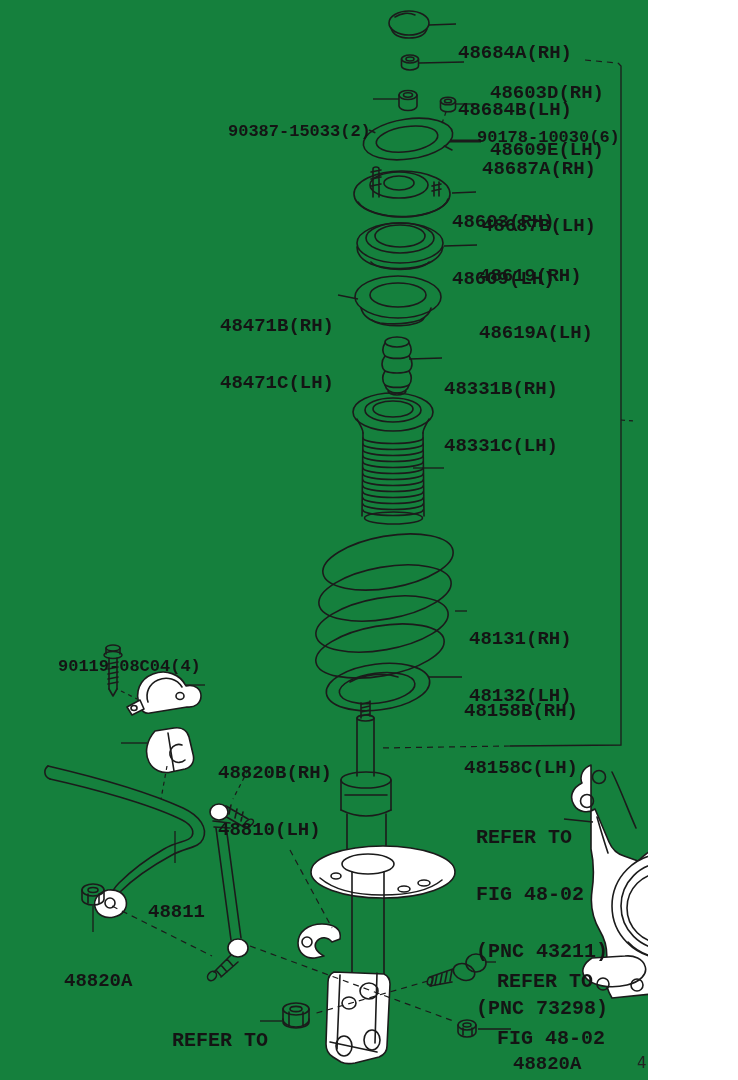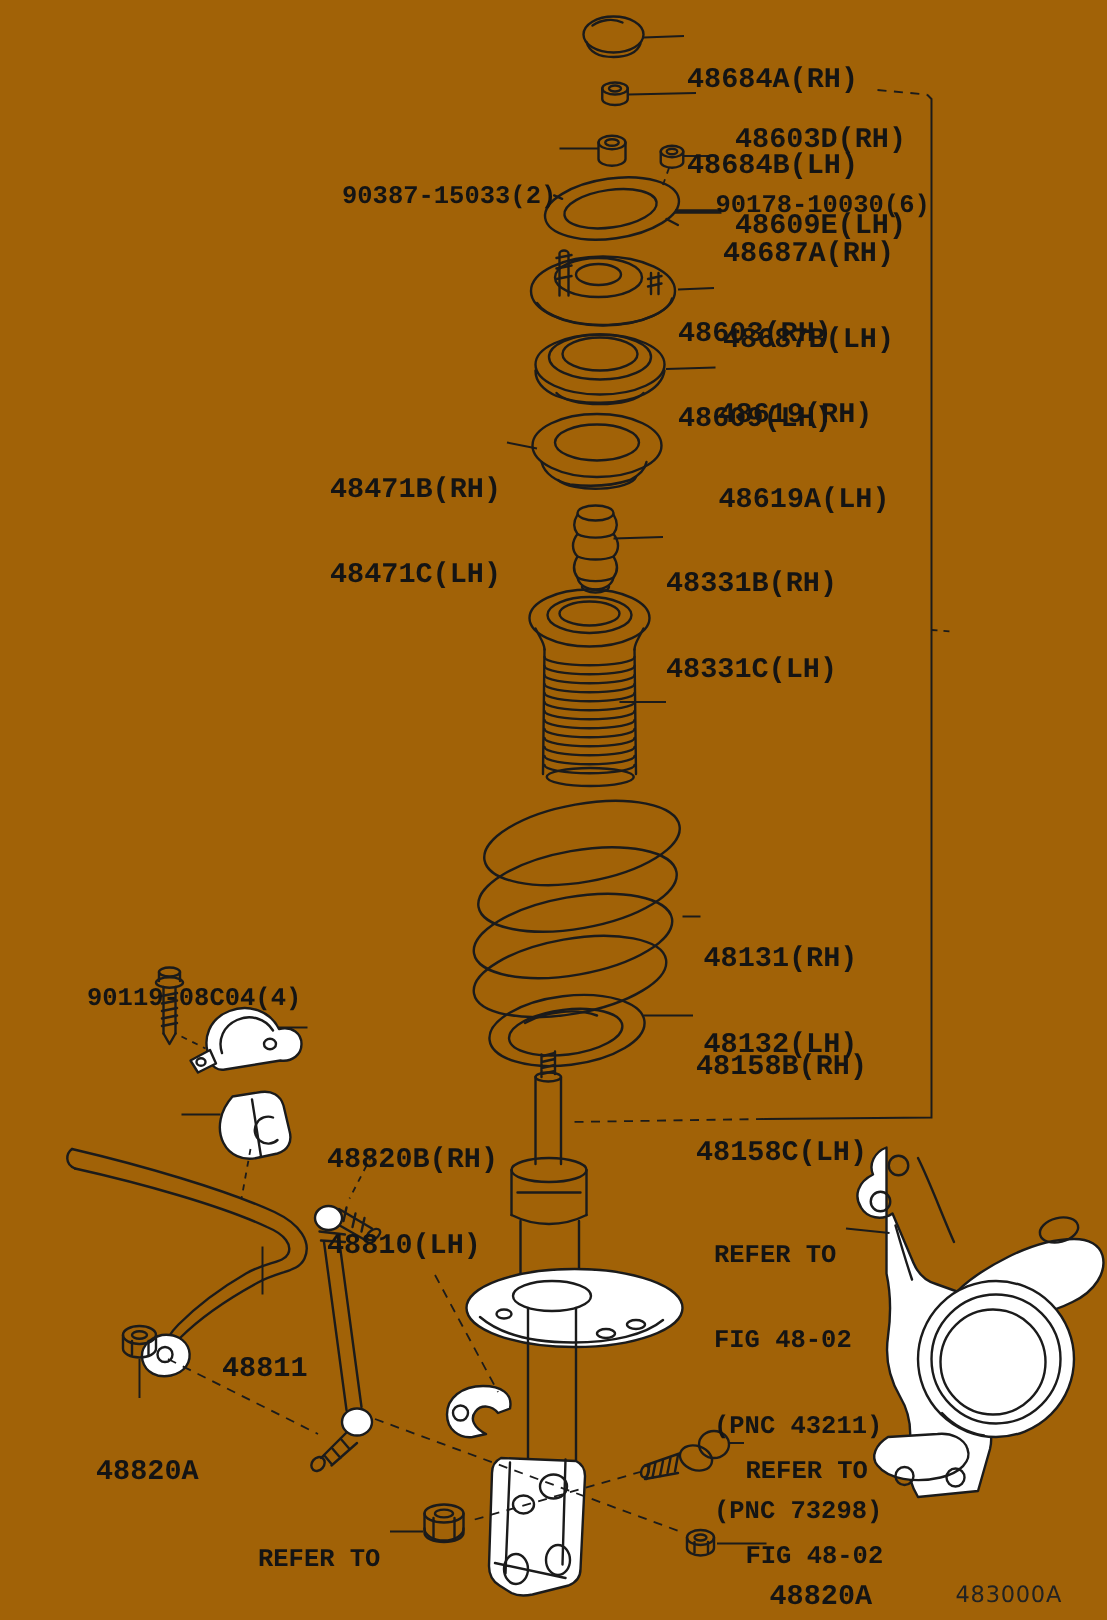--- a/index.html
+++ b/index.html
@@ -1,26 +1,26 @@
 <!DOCTYPE html>
 <html><head>
 <meta charset="utf-8">
 <style>
   html,body{margin:0;padding:0;background:#fff}
   .stage{
-    position:relative;width:738px;height:1080px;background:#a16207;
+    position:relative;width:648px;height:1080px;background:#15803d;
     font-family:"Liberation Mono",monospace;overflow:hidden;
   }
   .stage svg{position:absolute;left:0;top:0}
   .lbl{
     position:absolute;font-weight:700;font-size:19px;line-height:19px;
     color:#141414;white-space:pre;
   }
   .sm{font-size:17px;line-height:17px}
-  .ref{font-size:17px;line-height:19px}
+  .ref{font-size:20px;line-height:19px}
   .code{
     position:absolute;font-family:"DejaVu Sans",sans-serif;font-weight:400;
     font-size:15px;color:#222;letter-spacing:.5px;text-align:center;
   }
 </style>
 </head>
 <body>
 
 <div class="stage">
 

